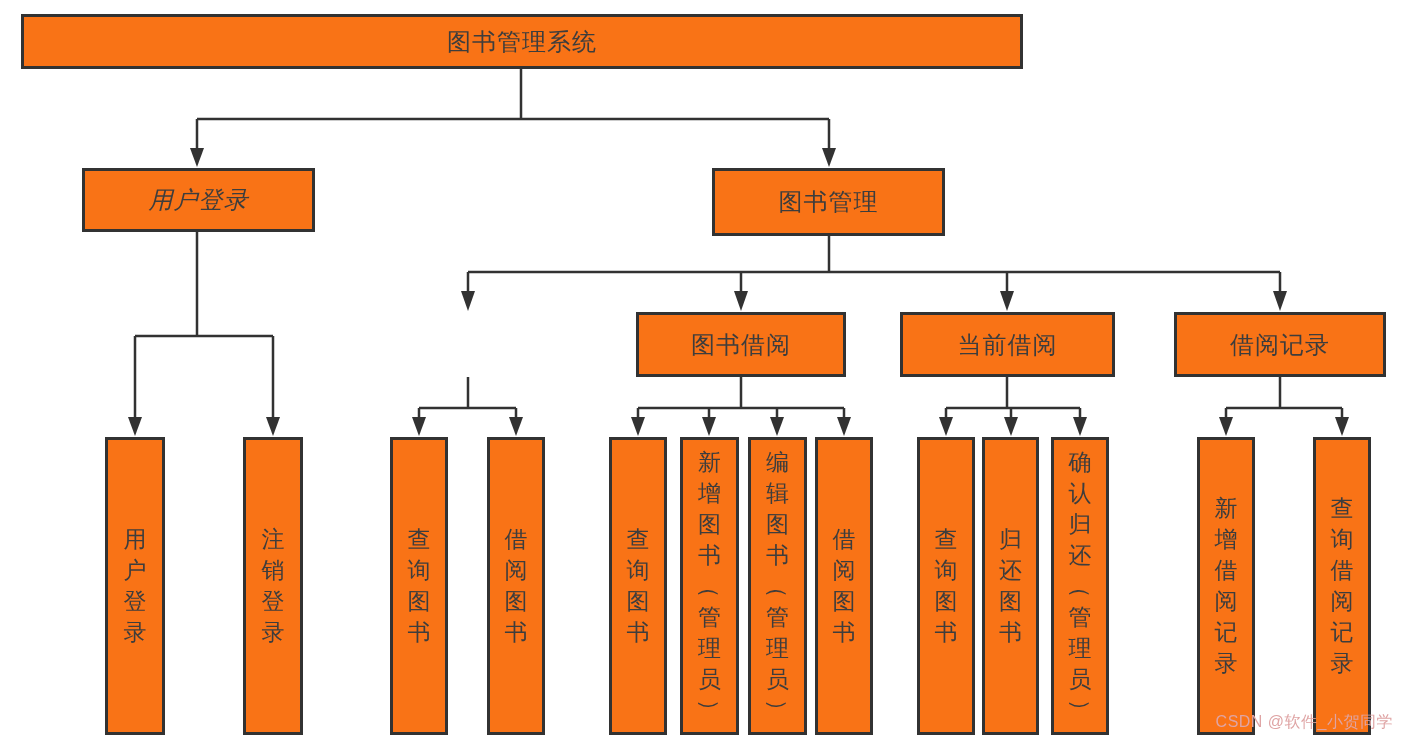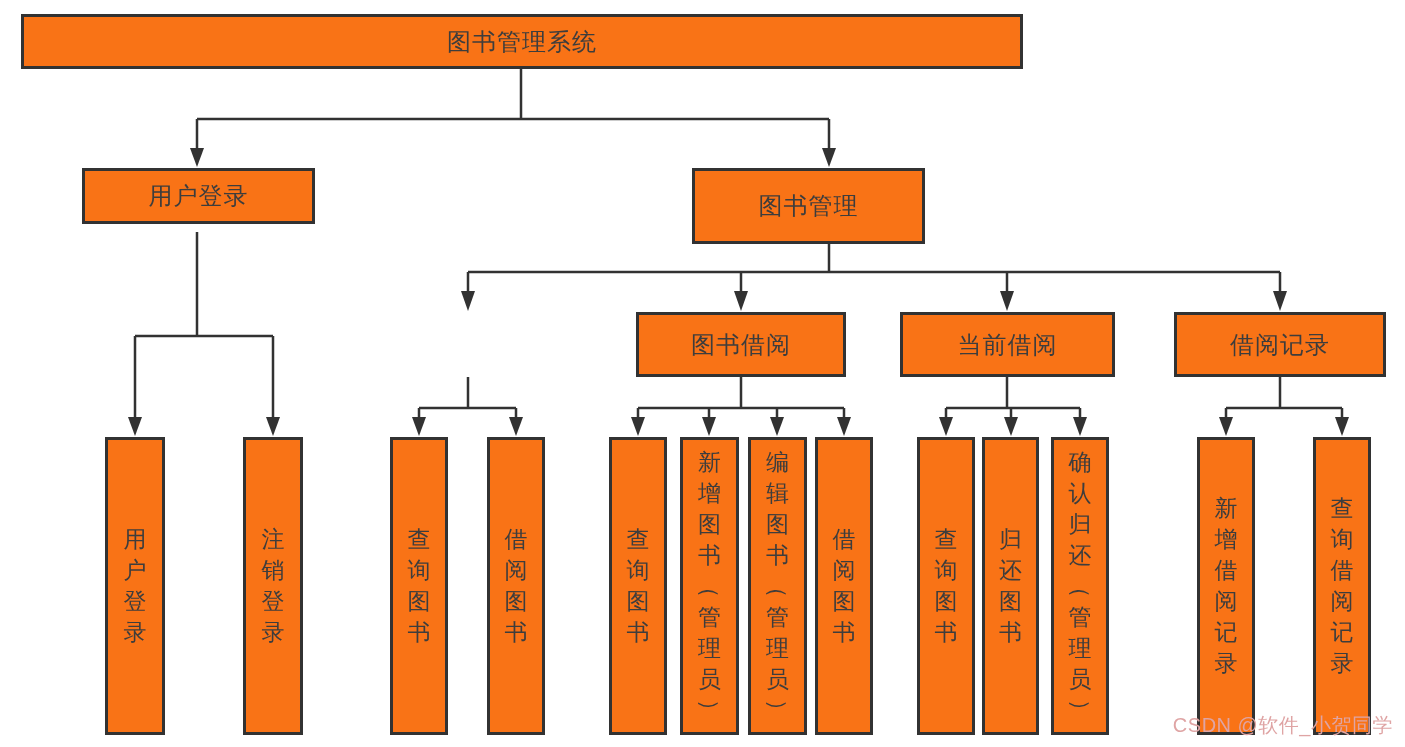--- a/index.html
+++ b/index.html
@@ -17,22 +17,22 @@
   .vert {
     flex-direction:column; top:437px; height:298px;
     font-size:23px; letter-spacing:0;
   }
   .vert span { display:block; height:31px; line-height:31px; text-align:center; }
   .vert span.rot { transform:rotate(90deg); }
 
   
   #n-root   { left:21px;  top:14px;  width:1002px; height:55px; }
   
-  #n-login  { left:82px;  top:168px; width:233px; height:56px; }
-  #n-mgmt   { left:692px; top:168px; width:233px; height:76px; }
+  #n-login  { left:82px;  top:168px; width:233px; height:64px;font-style:italic; }
+  #n-mgmt   { left:712px; top:168px; width:233px; height:68px; }
   
   #n-rec    { left:363px;  top:312px; width:210px; height:65px; }
   #n-borrow { left:636px;  top:312px; width:210px; height:65px; }
   #n-cur    { left:900px;  top:312px; width:215px; height:65px; }
   #n-recs   { left:1174px; top:312px; width:212px; height:65px; }
   
   #l-login-user { left:105px;  width:60px; }
   #l-logout     { left:243px;  width:60px; }
   #l-rec-query  { left:390px;  width:58px; }
   #l-rec-borrow { left:487px;  width:58px; }
@@ -41,21 +41,21 @@
   #l-b-edit     { left:748px;  width:59px; }
   #l-b-borrow   { left:815px;  width:58px; }
   #l-c-query    { left:917px;  width:58px; }
   #l-c-return   { left:982px;  width:57px; }
   #l-c-confirm  { left:1051px; width:58px; }
   #l-r-add      { left:1197px; width:58px; }
   #l-r-query    { left:1313px; width:58px; }
 
   #watermark {
     position:absolute; z-index:3; right:12px; top:712px;
-    color:#dfa4a4; font-size:20px; letter-spacing:0.5px;
+    color:#dfa4a4; font-size:16px; letter-spacing:0.5px;
   }
 </style>
 </head>
 <body>
 
 <div id="stage">
 
   <svg id="connectors" width="1405" height="747" viewBox="0 0 1405 747">
     <g stroke="#323232" stroke-width="2.5" fill="none">
 

